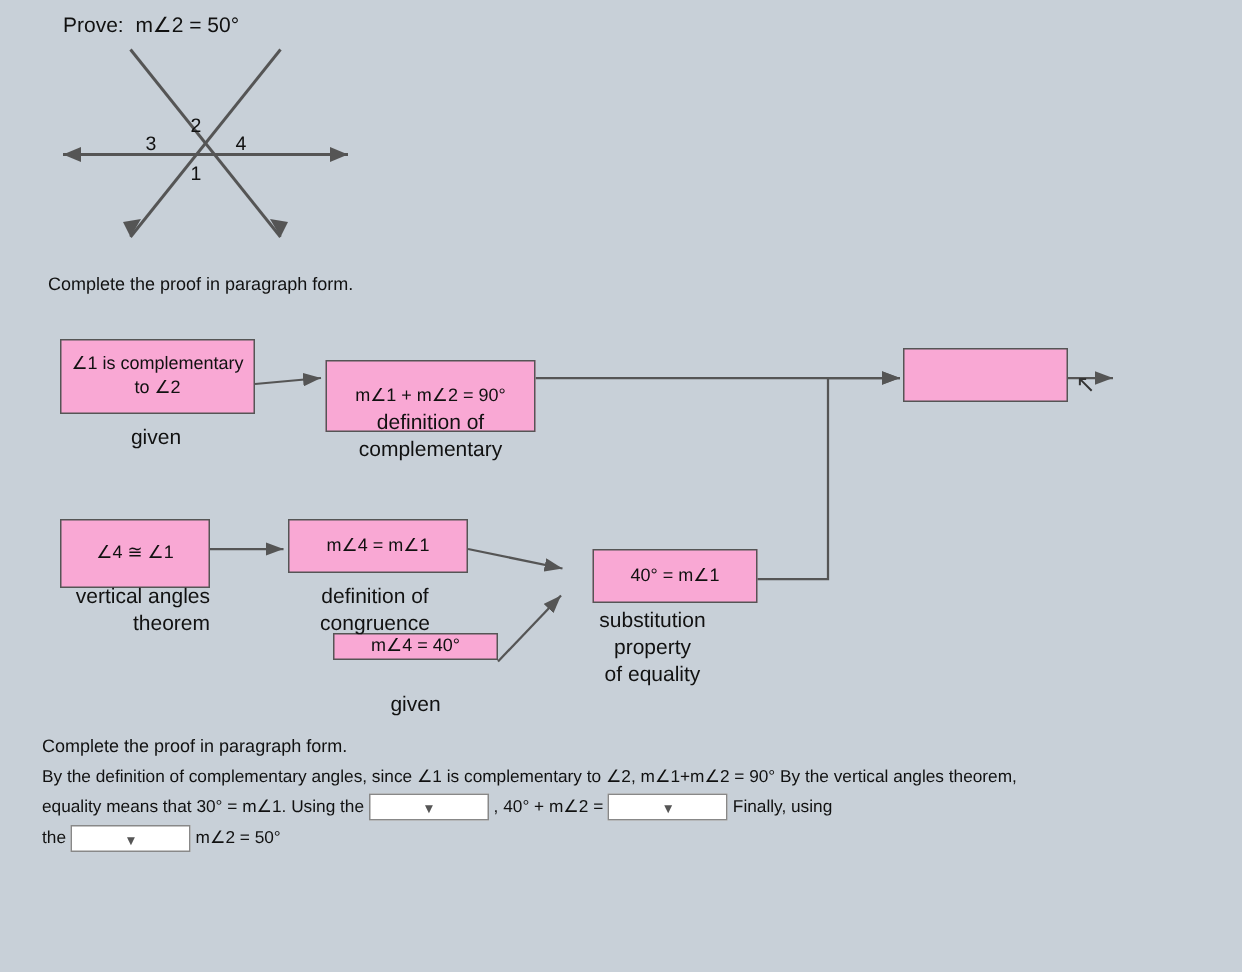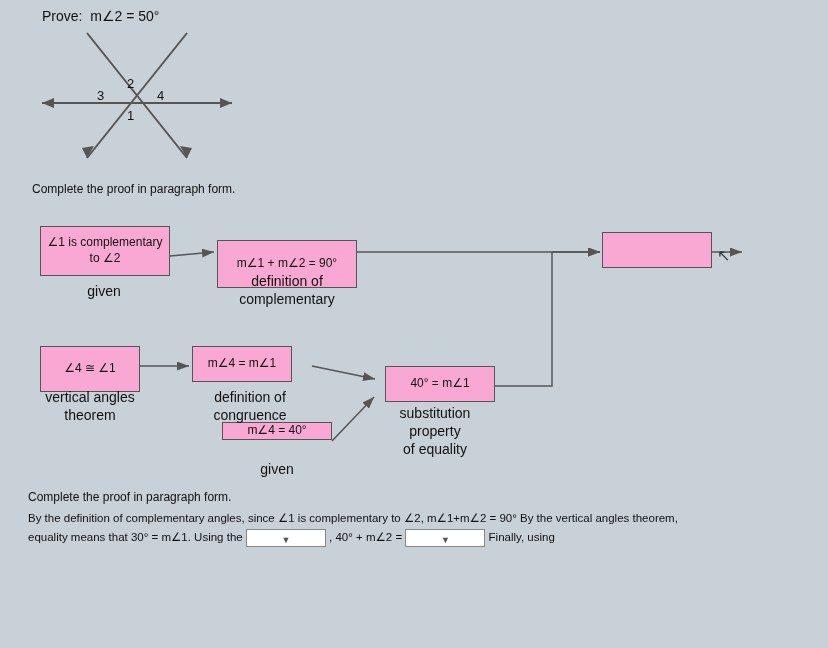--- a/index.html
+++ b/index.html
@@ -177,37 +177,37 @@
       <span>m∠1 + m∠2 = 90°</span>
     </div>
 
     <div class="fc-box" style="left:580px; top:28px; width:110px; height:36px;">
     </div>
 
     <div class="fc-box" style="left:18px; top:142px; width:100px; height:46px;">
       <span>∠4 ≅ ∠1</span>
     </div>
 
-    <div class="fc-box" style="left:170px; top:142px; width:100px; height:36px;">
+    <div class="fc-box" style="left:170px; top:142px; width:120px; height:36px;">
       <span>m∠4 = m∠1</span>
     </div>
 
-    <div class="fc-box" style="left:363px; top:162px; width:110px; height:36px;">
+    <div class="fc-box" style="left:373px; top:162px; width:110px; height:36px;">
       <span>40° = m∠1</span>
     </div>
 
     <div class="fc-box" style="left:200px; top:218px; width:110px; height:18px;">
       <span>m∠4 = 40°</span>
     </div>
 
     <div class="fc-label" style="left:52px; top:78px; width:60px;">given</div>
 
     <div class="fc-label" style="left:200px; top:68px; width:130px;">definition of<br>complementary</div>
 
-    <div class="fc-label" style="left:18px; top:184px; width:100px; text-align:center;">vertical angles<br>theorem</div>
+    <div class="fc-label" style="left:18px; top:184px; width:100px; text-align:right;">vertical angles<br>theorem</div>
 
     <div class="fc-label" style="left:168px; top:184px; width:120px; text-align:center;">definition of<br>congruence</div>
 
     <div class="fc-label" style="left:358px; top:200px; width:110px; text-align:center;">substitution<br>property<br>of equality</div>
 
     <div class="fc-label" style="left:225px; top:256px; width:60px; text-align:center;">given</div>
 
     <div style="position:absolute; left:695px; top:42px; font-size:16px; color:#333;">↖</div>
   </div>
 
@@ -216,15 +216,20 @@
     <div class="paragraph-row">
       <span>By the definition of complementary angles, since ∠1 is complementary to ∠2, m∠1+m∠2 = 90°  By the vertical angles theorem,</span>
     </div>
     <div class="paragraph-row">
       <span>equality means that 30° = m∠1. Using the </span>
       <span class="inline-select">&nbsp;&nbsp;&nbsp;&nbsp;&nbsp;&nbsp;&nbsp;&nbsp;&nbsp;&nbsp;<span class="dropdown-arrow">▼</span></span>
       <span>, 40° + m∠2 = </span>
       <span class="inline-select">&nbsp;&nbsp;&nbsp;&nbsp;&nbsp;&nbsp;&nbsp;&nbsp;&nbsp;&nbsp;<span class="dropdown-arrow">▼</span></span>
       <span> Finally, using</span>
     </div>
+    <div class="paragraph-row">
+      <span>the </span>
+      <span class="inline-select">&nbsp;&nbsp;&nbsp;&nbsp;&nbsp;&nbsp;&nbsp;&nbsp;&nbsp;&nbsp;<span class="dropdown-arrow">▼</span></span>
+      <span> m∠2 = 50°</span>
+    </div>
   </div>
 
 </div>
 
 </body></html>

